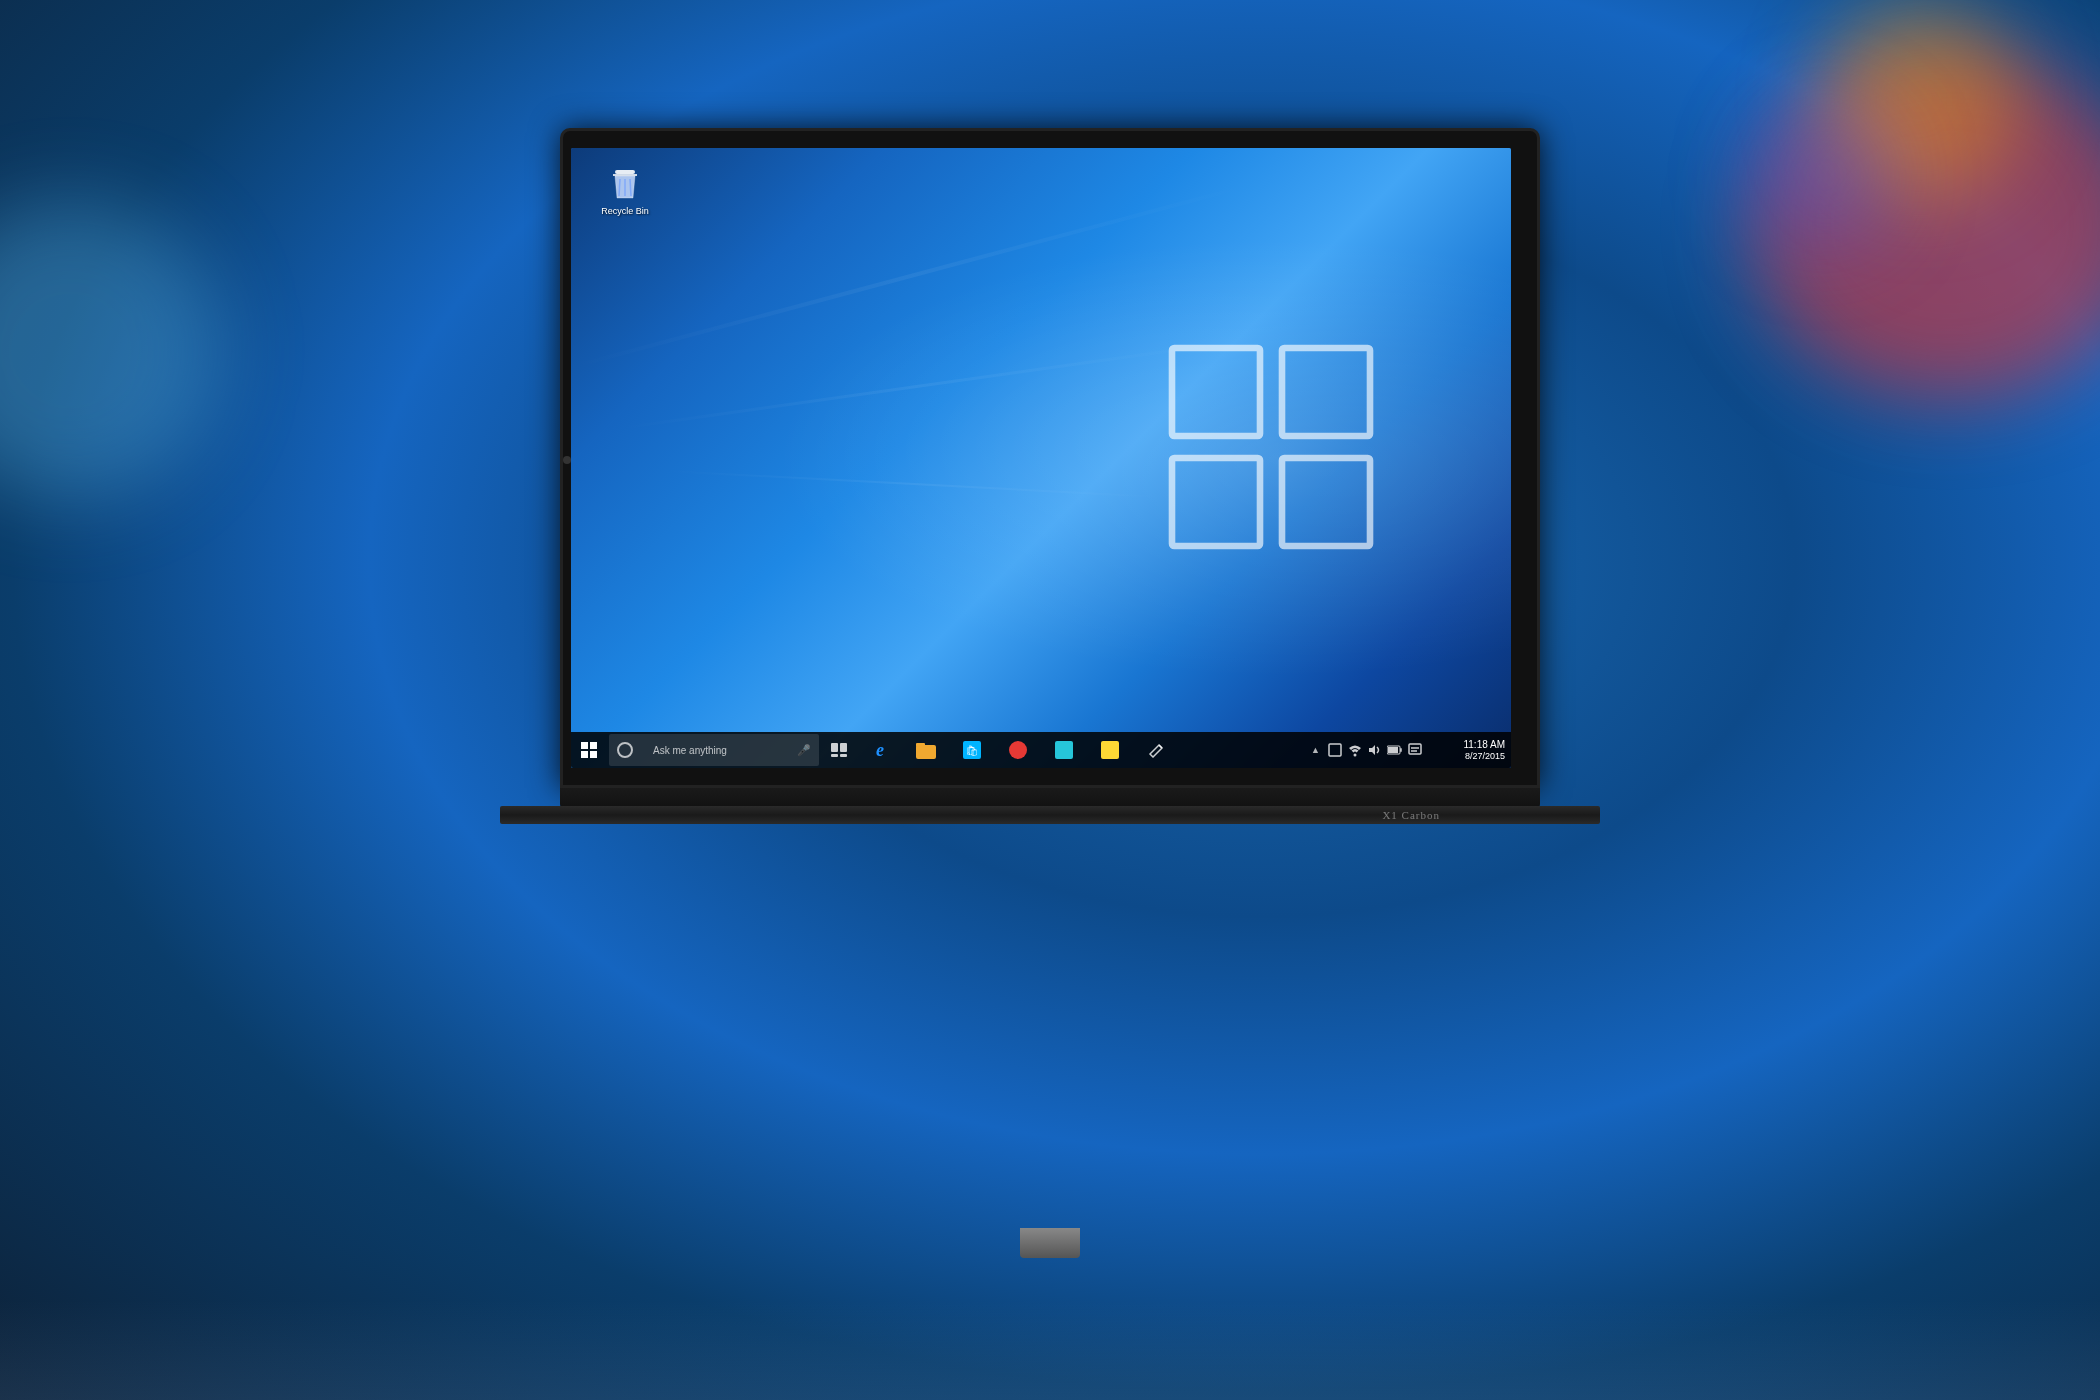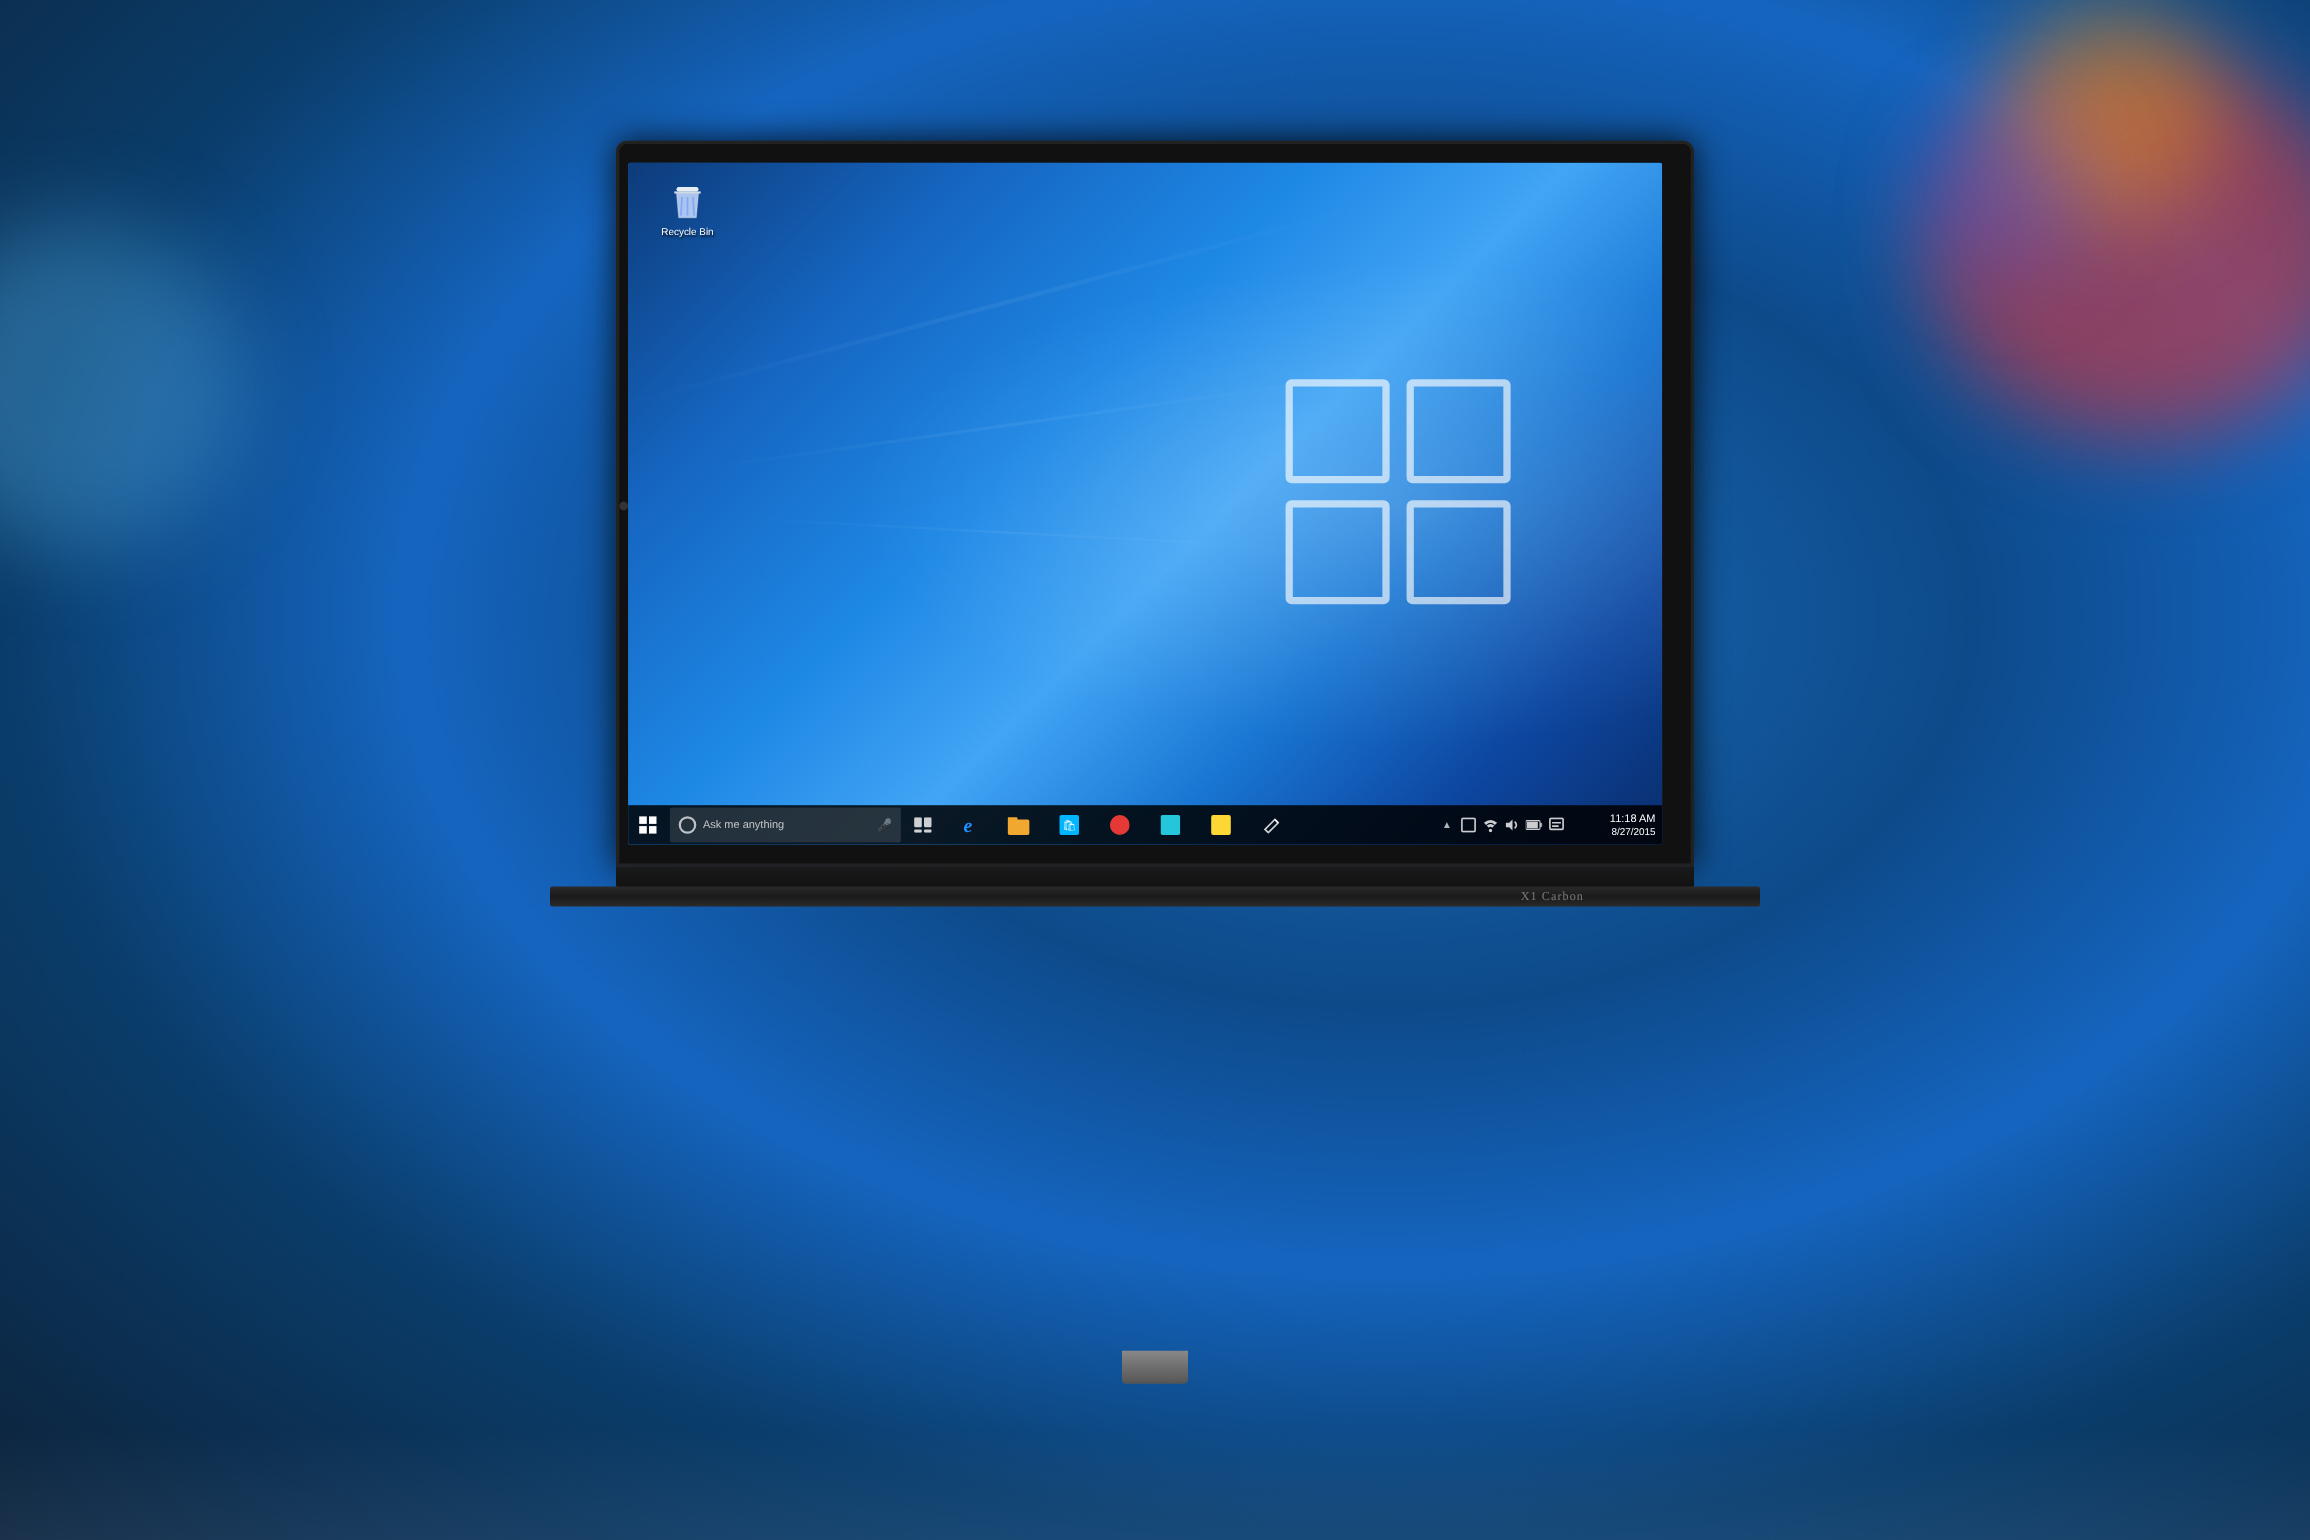--- a/index.html
+++ b/index.html
@@ -190,21 +190,21 @@
 
     
     .cortana-search {
       display: flex;
       align-items: center;
       background: rgba(255,255,255,0.12);
       border-radius: 2px;
       height: 28px;
       padding: 16px 8px;
       margin: 0 2px;
-      gap: 6px;
+      gap: 20px;
       width: 210px;
       flex-shrink: 0;
     }
     .cortana-circle {
       width: 16px;
       height: 16px;
       border: 2px solid rgba(255,255,255,0.7);
       border-radius: 50%;
       flex-shrink: 0;
     }

